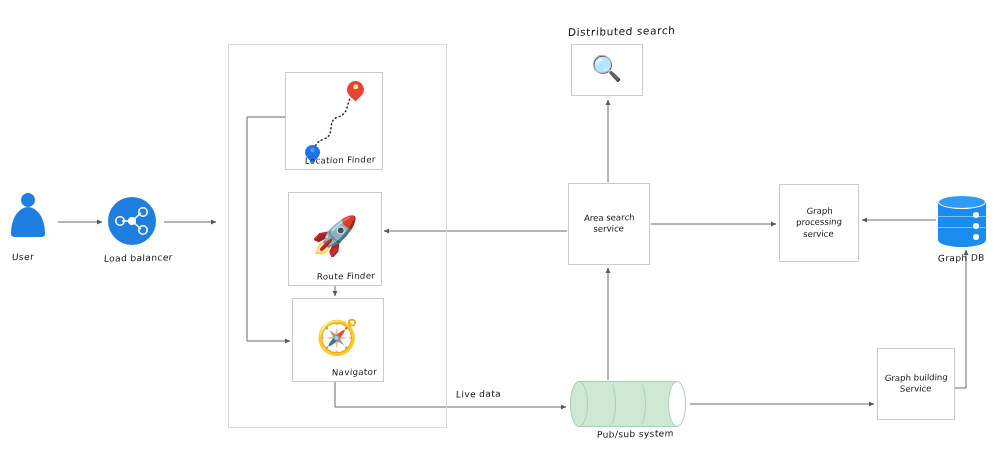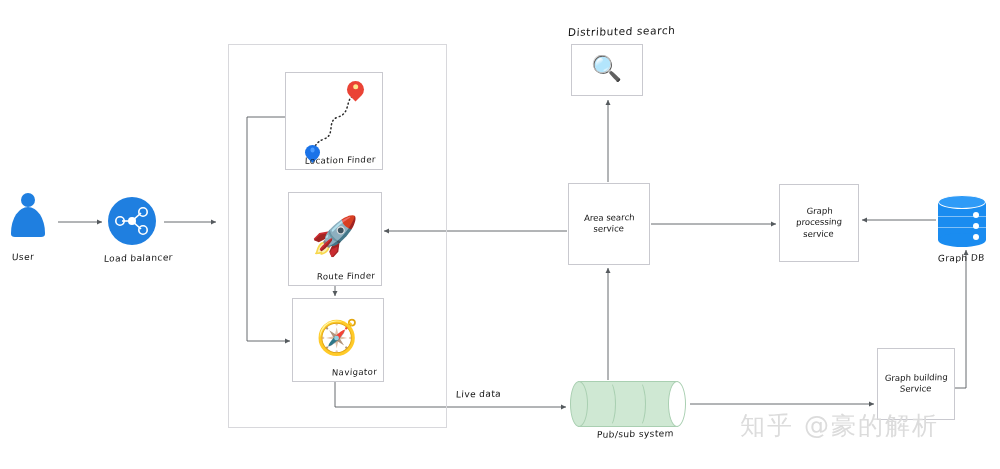--- a/index.html
+++ b/index.html
@@ -286,15 +286,14 @@
     <div class="tube"></div>
     <div class="capL"></div>
     <div class="sep s1"></div>
     <div class="sep s2"></div>
     <div class="capR"></div>
   </div>
   <div class="node hand mid" id="label-pubsub">Pub/sub system</div>
 
   <div class="node hand mid" id="label-livedata">Live data</div>
 
-  <div id="watermark">知乎 @豪的解析</div>
 
 </div>
 
 </body></html>

